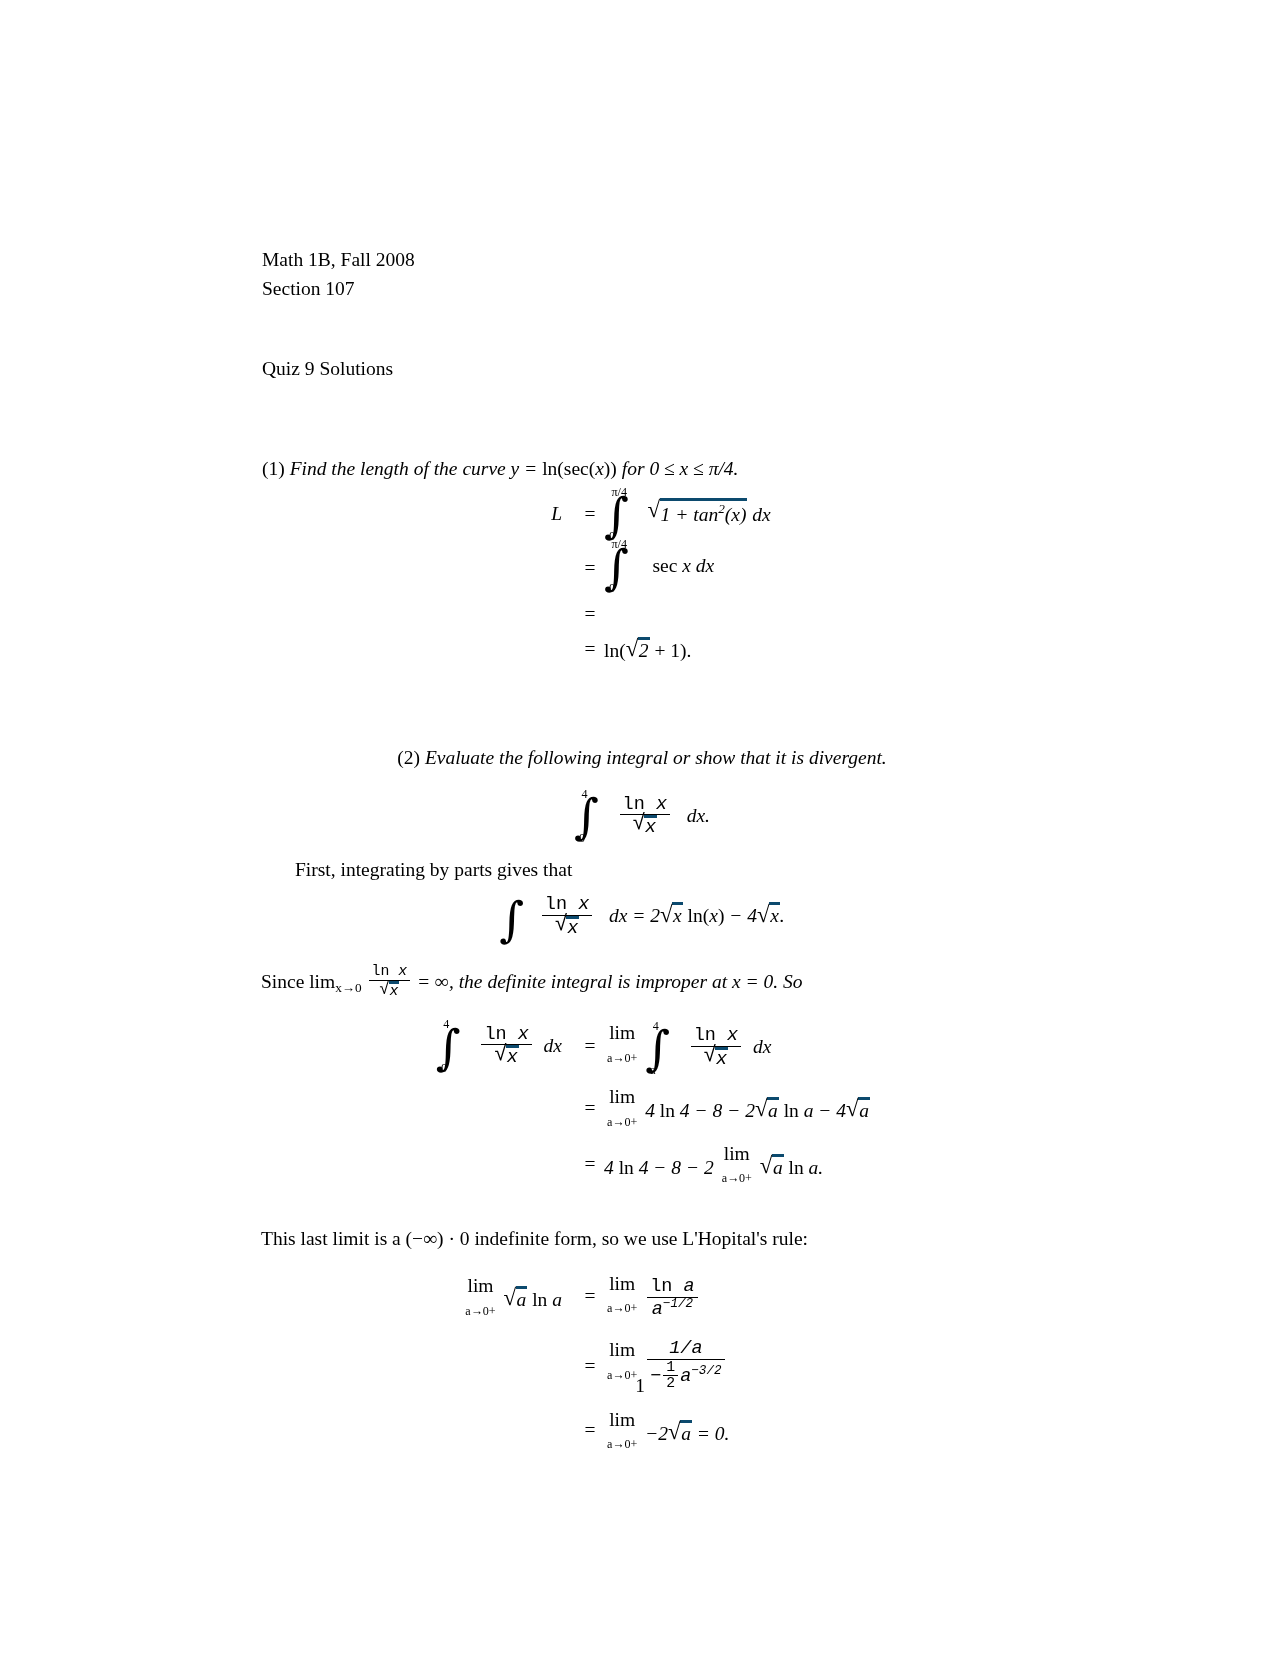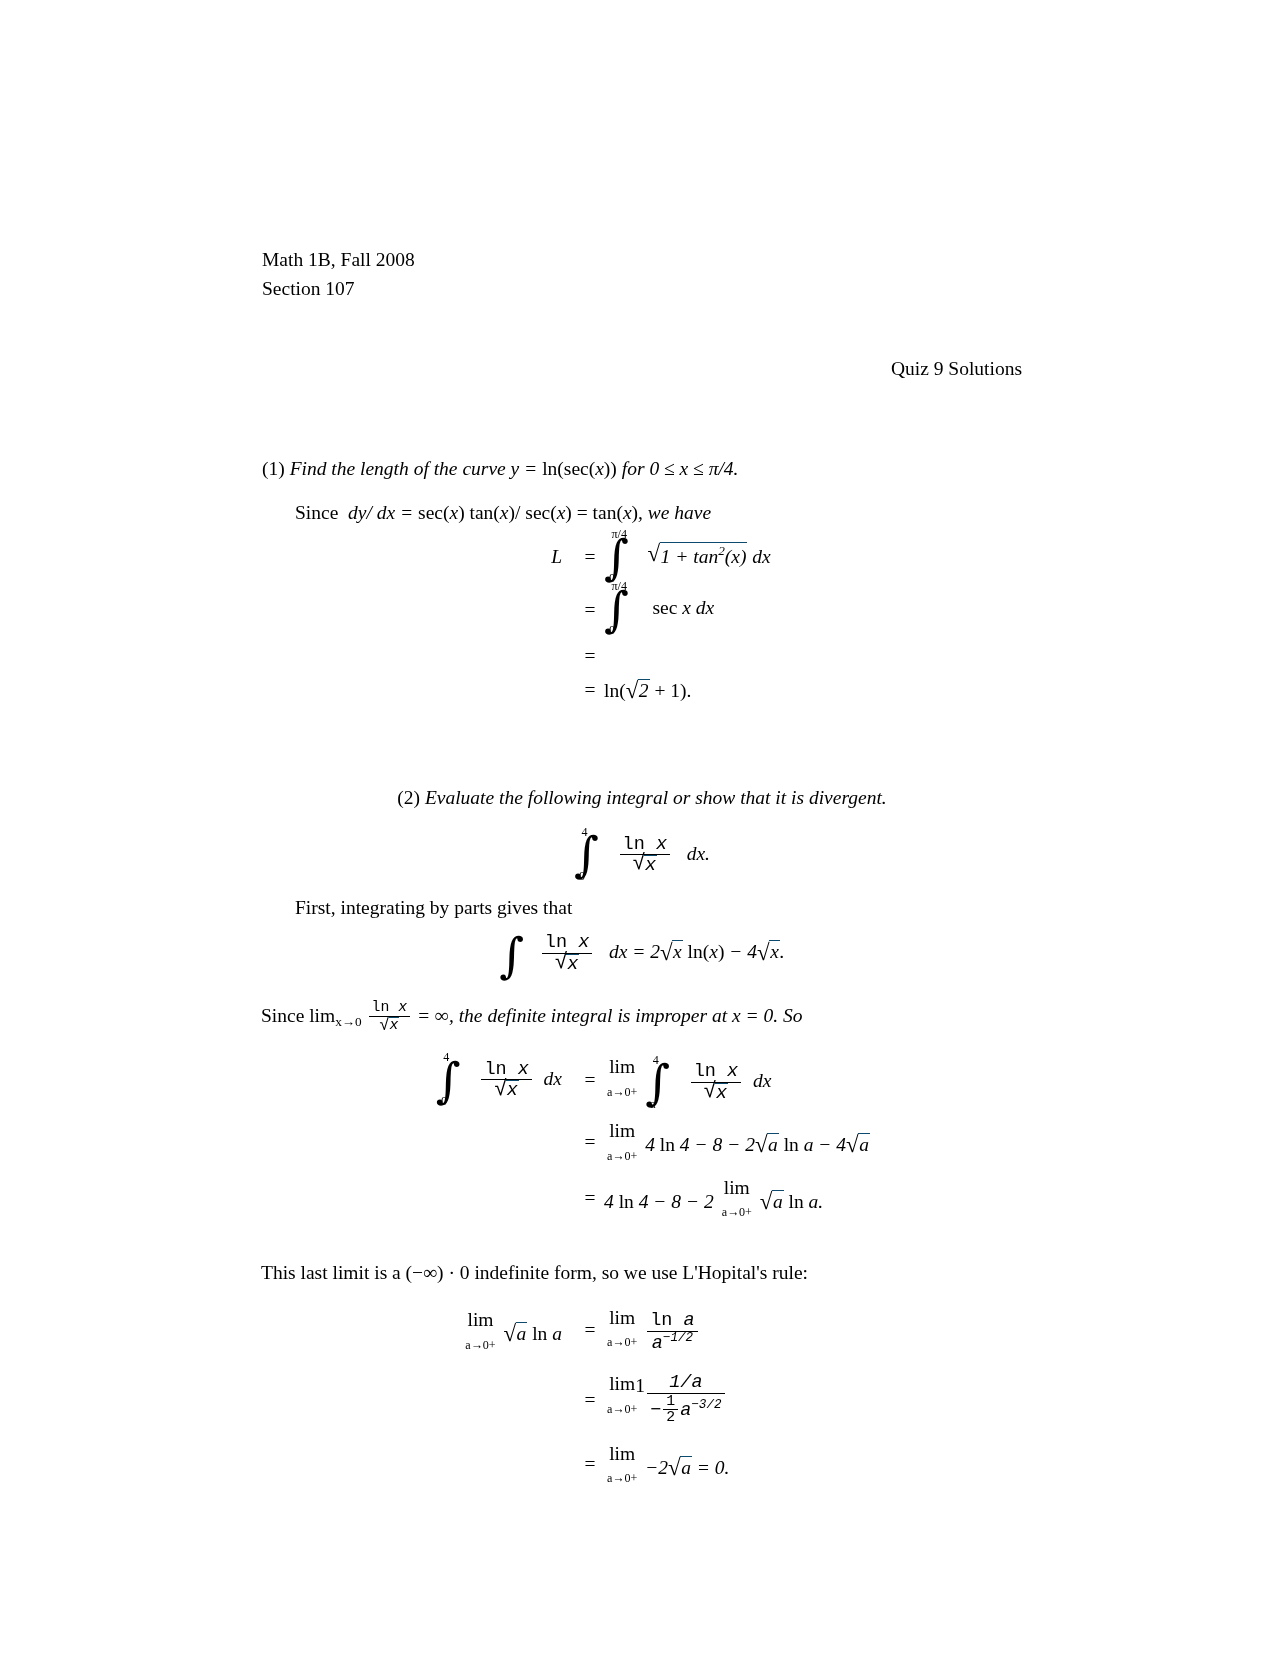--- a/index.html
+++ b/index.html
@@ -23,21 +23,21 @@
   }
   .content {
     position: absolute;
     left: 262px;
     top: 245px;
     width: 760px;
   }
   .it { font-style: italic; }
 
   .header-block { font-size: 19.5px; line-height: 1.5; }
-  .title { text-align: right; font-size: 19.5px; margin-top: 54px; }
+  .title { text-align: left; font-size: 19.5px; margin-top: 54px; }
 
   .problem { margin-top: 78px; font-size: 19.5px; }
   .problem2 { margin-top: 85px; font-size: 19.5px; text-align: center; }
   .para { margin-top: 22px; font-size: 19.5px; }
   .para-indent { margin-left: 33px; }
 
   
   .math { font-family: "Liberation Serif", "DejaVu Serif", serif; font-style: italic; }
   .mathrm { font-style: normal; }
   .mi { font-style: italic; }
@@ -61,21 +61,21 @@
   .sqrt { display: inline-block; position: relative; padding-left: 0.62em; }
   .sqrt::before {
     content: "\221A";
     position: absolute;
     left: 0; top: -0.07em;
     font-size: 1.18em;
     font-style: normal;
   }
   .sqrt > .rad {
     display: inline-block;
-    border-top: 1px solid #0c4a6e;
+    border-top: 3px solid #0c4a6e;
     padding: 0 1px;
   }
 
   
   .intg {
     display: inline-block;
     position: relative;
     font-style: normal;
     font-size: 2.45em;
     line-height: 0.6;
@@ -151,26 +151,20 @@
     <div class="problem">
       <span>(1)</span>
       <span class="it">Find the length of the curve</span>
       <span class="math">
         <span class="mi">y</span> = <span class="mathrm">ln(sec(</span><span class="mi">x</span><span class="mathrm">))</span>
       </span>
       <span class="it">for</span>
       <span class="math">0 ≤ <span class="mi">x</span> ≤ π/4.</span>
     </div>
 
-    <div class="para para-indent">
-      <span>Since</span>
-      <span class="math">
-        &nbsp;<span class="mi">dy</span>/ <span class="mi">dx</span> = <span class="mathrm">sec(</span><span class="mi">x</span><span class="mathrm">) tan(</span><span class="mi">x</span><span class="mathrm">)/ sec(</span><span class="mi">x</span><span class="mathrm">) = tan(</span><span class="mi">x</span><span class="mathrm">)</span>, we have
-      </span>
-    </div>
 
     <div class="eqarray" style="margin-top:18px;">
 
       <div class="eqrow">
         <div class="eq-lhs"><span class="math mi">L</span></div>
         <div class="eq-rel">=</div>
         <div class="eq-rhs">
           <span class="intlim">
             <span class="intg">∫</span>
             <span class="upper">π/4</span>

